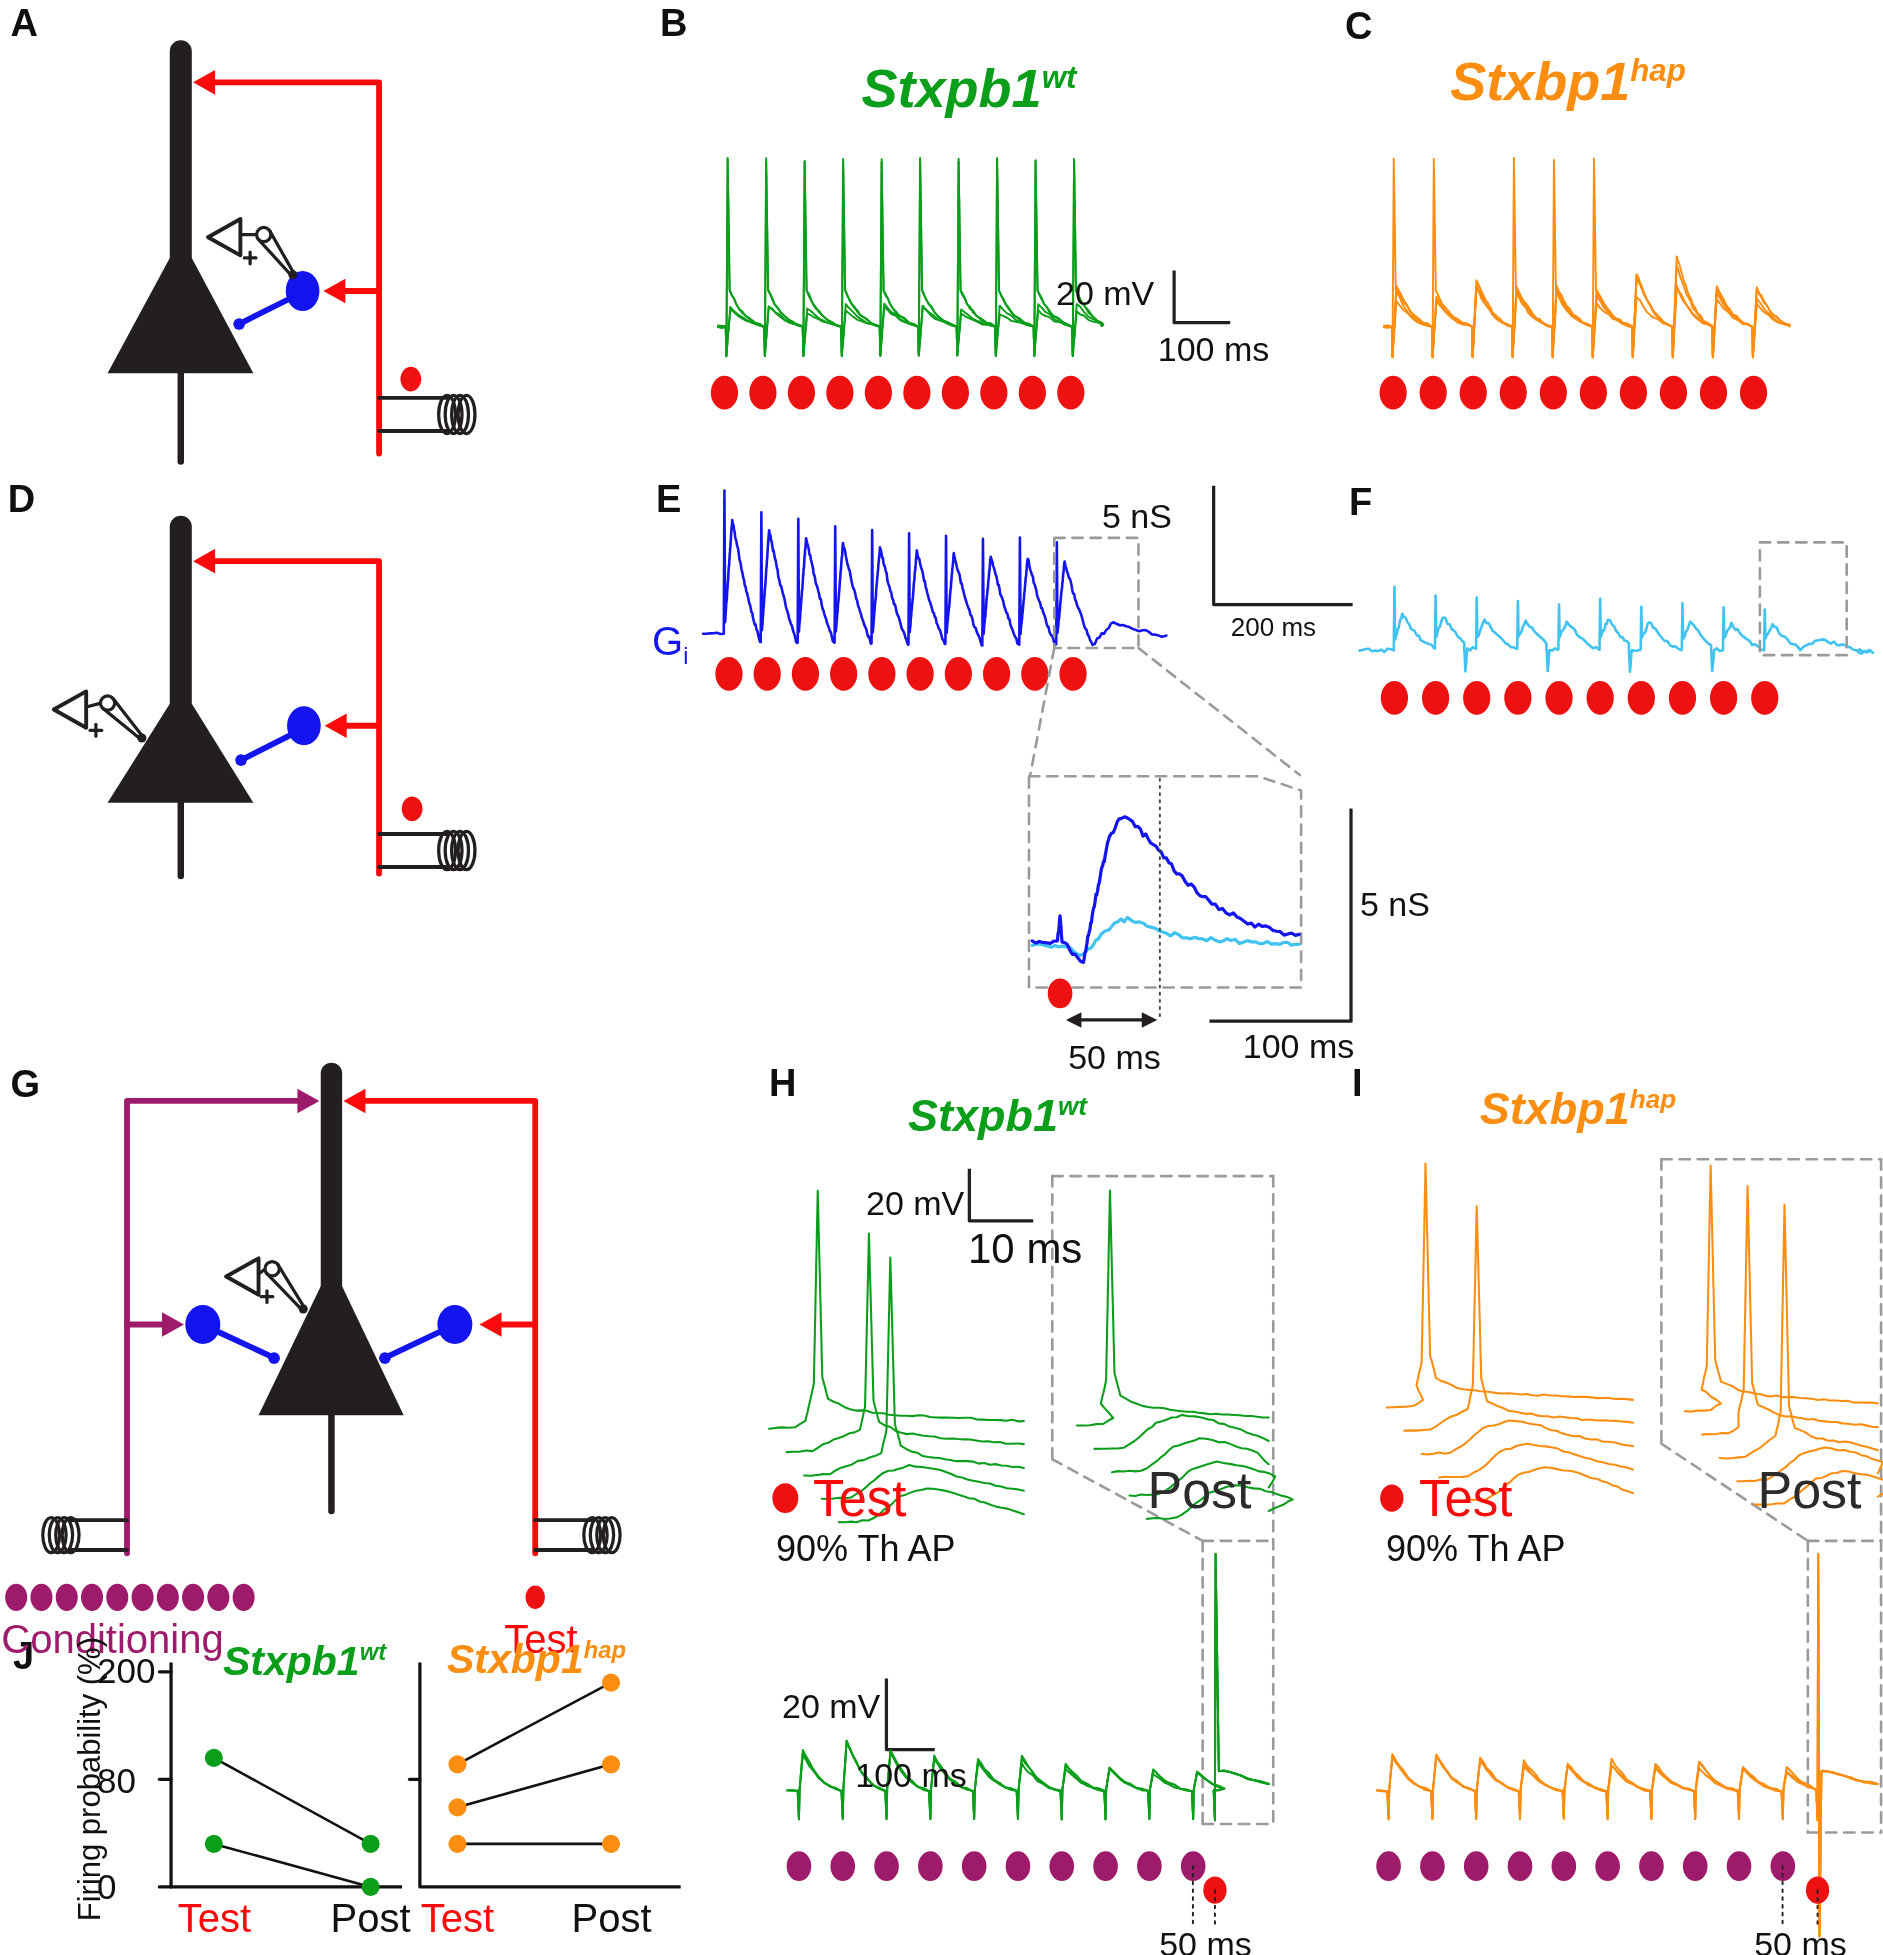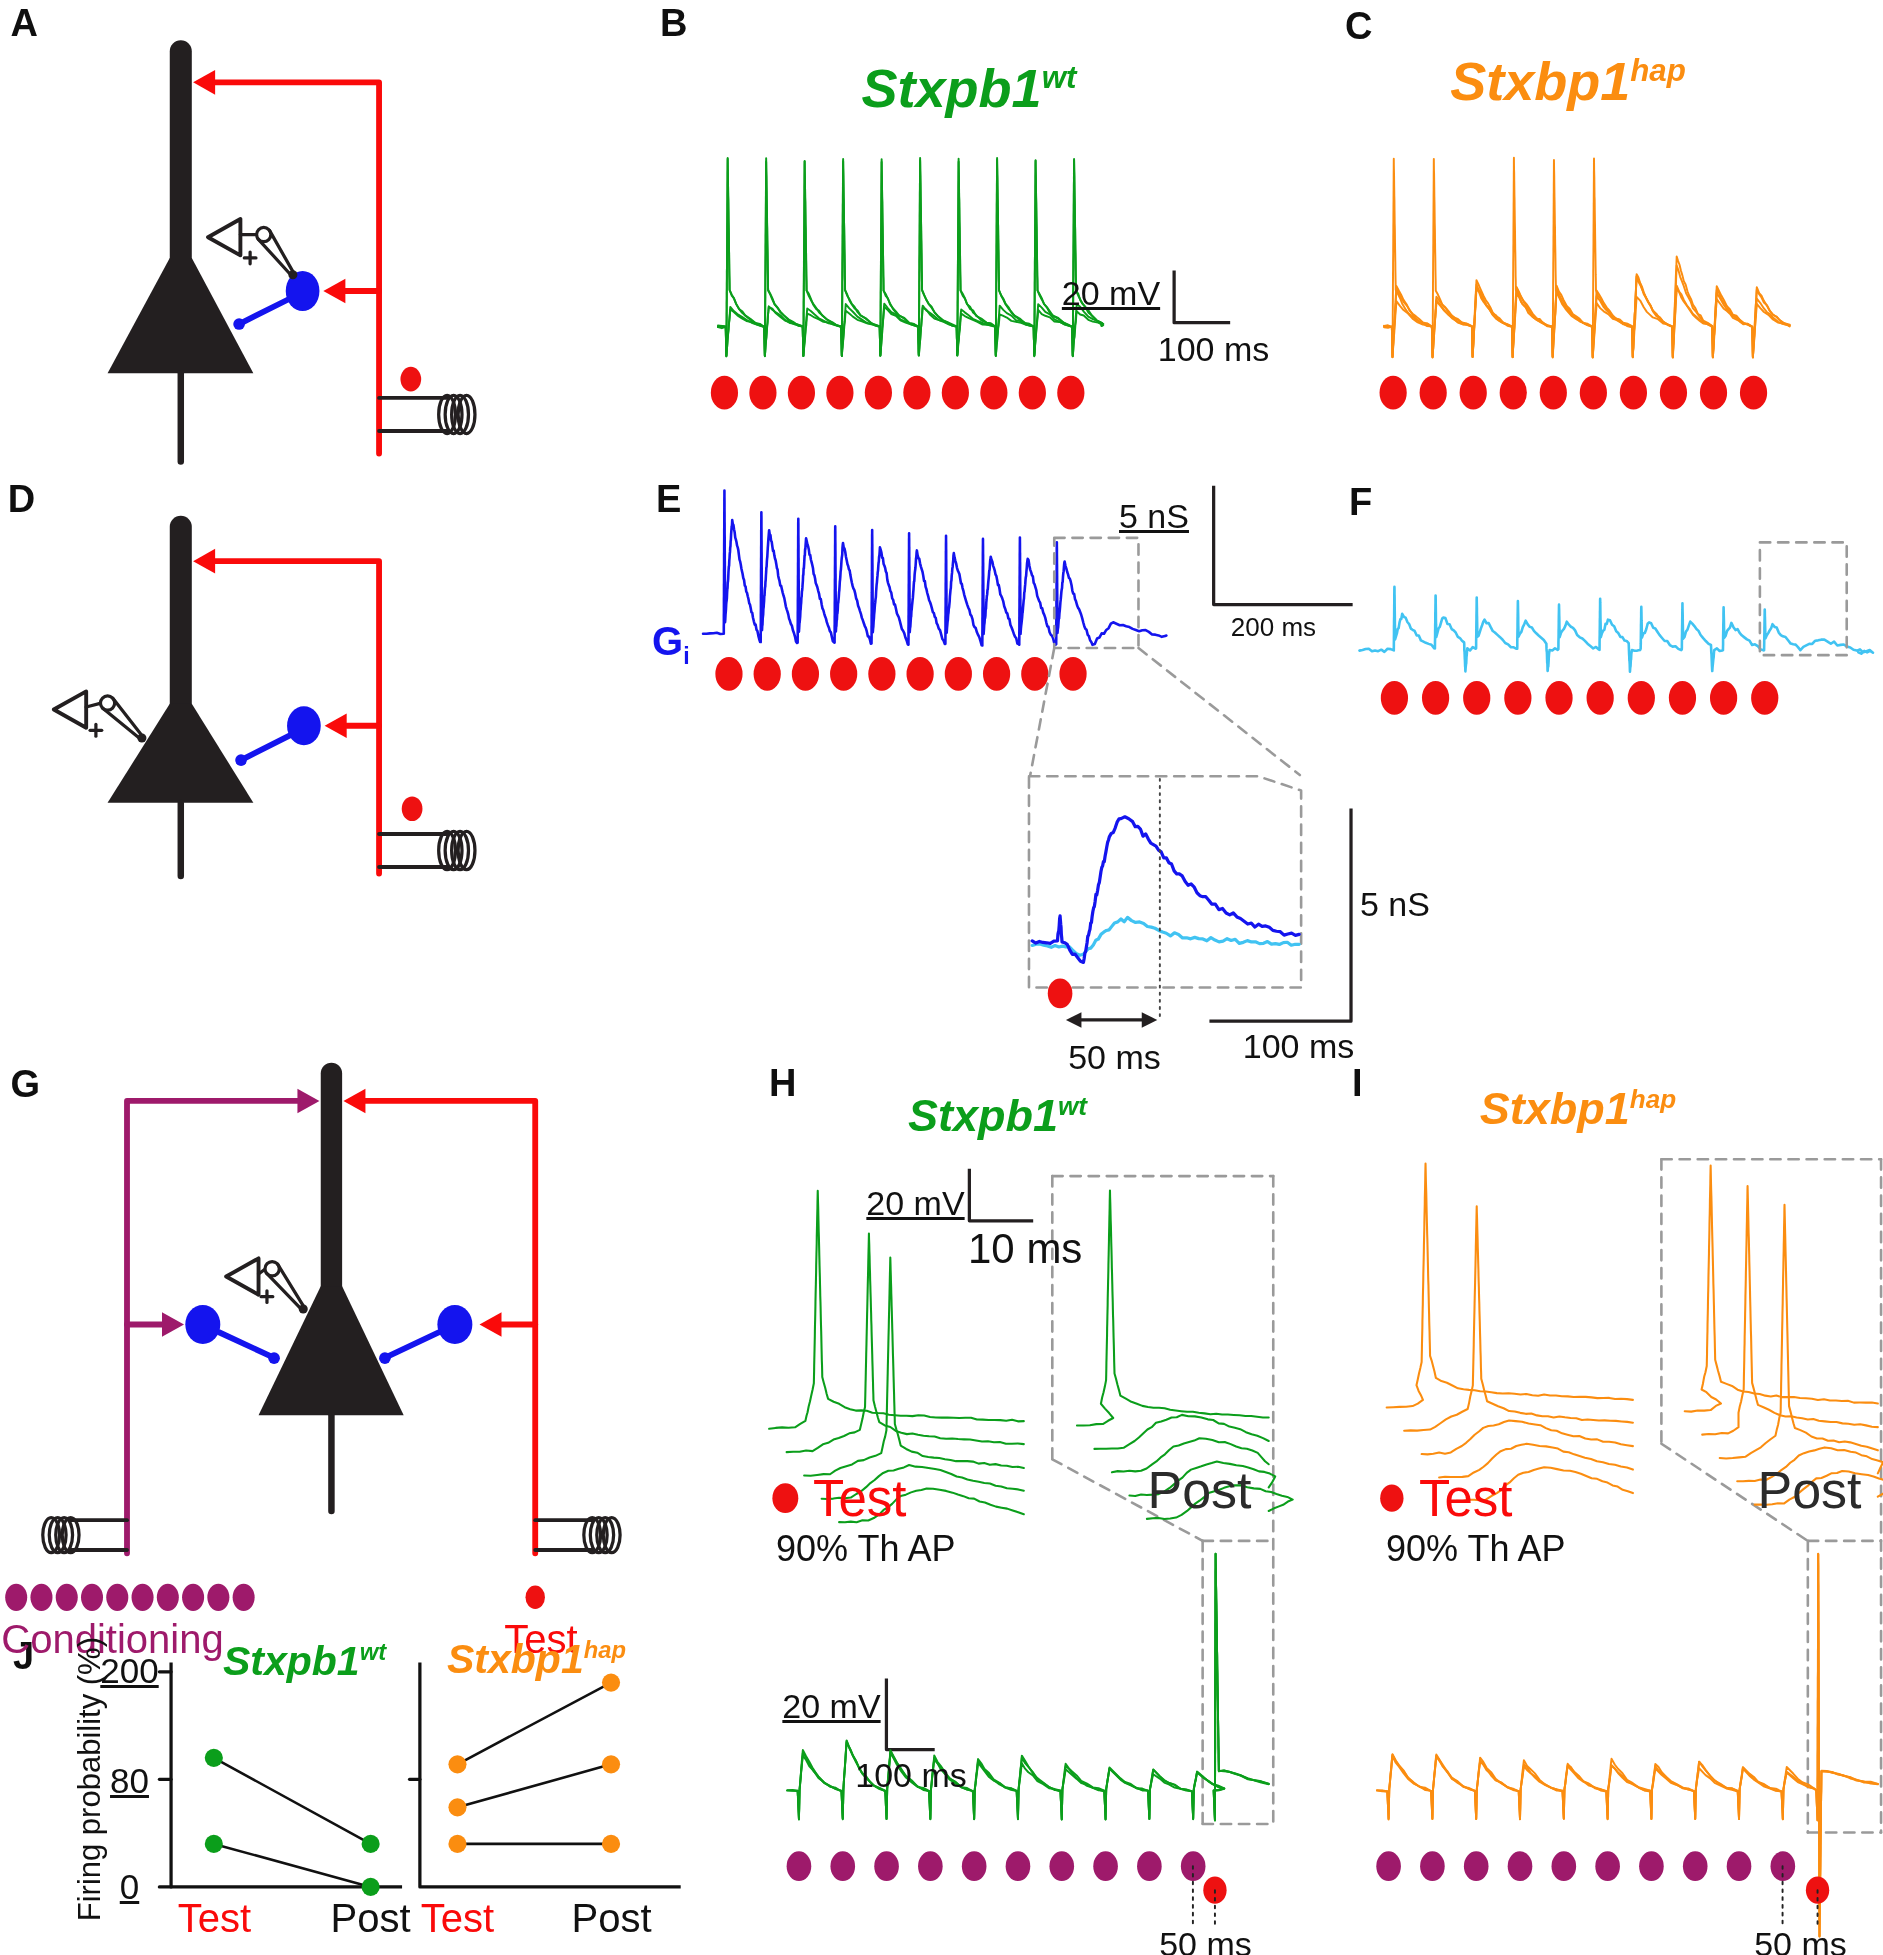--- a/index.html
+++ b/index.html
@@ -2,21 +2,21 @@
 <html style="font-size:10.4px"><head>
 <meta charset="utf-8">
 <style>
   html,body{margin:0;padding:0;background:#fff;}
   #canvas{position:relative;width:1883px;height:1955px;background:#fff;overflow:hidden;
           font-family:"Liberation Sans",sans-serif;}
   #fig{position:absolute;left:0;top:0;}
   .t{position:absolute;line-height:1.04;white-space:nowrap;color:#111;
      font-family:"Liberation Sans",sans-serif;}
   .ctr{text-align:center;}
-  .rt{text-align:center;text-decoration:underline;}
+  .rt{text-align:left;}
   .pl{font-weight:700;font-size:38px;color:#0f0f0f;}
   .it{font-style:italic;font-weight:600;}
   .sp{font-size:58%;vertical-align:super;font-style:italic;margin-top:36px;}
   .sb{font-size:58%;vertical-align:sub;}
 </style>
 </head>
 <body>
 
 <div id="canvas">
   <svg id="fig" width="1883" height="1955" viewBox="0 0 2906 3017">
@@ -361,21 +361,21 @@
   <div class="t pl" style="left:10.4px;top:1065px;">G</div>
   <div class="t pl" style="left:769px;top:1064px;">H</div>
   <div class="t pl" style="left:1352px;top:1064px;">I</div>
   <div class="t pl" style="left:13px;top:1637px;">J</div>
 
   <div class="t it ctr" style="left: 823px; top: 60px; width: 292px; font-size: 54px; color: rgb(11, 158, 27);"><span>Stxpb1</span><span class="sp">wt</span></div>
   <div class="t it ctr" style="left: 1419px; top: 53px; width: 298px; font-size: 54px; color: rgb(251, 141, 16);"><span>Stxbp1</span><span class="sp">hap</span></div>
   <div class="t it ctr" style="left: 855px; top: 1093px; width: 285px; font-size: 45px; color: rgb(11, 158, 27);"><span>Stxpb1</span><span class="sp">wt</span></div>
   <div class="t it ctr" style="left: 1432px; top: 1086px; width: 292px; font-size: 45px; color: rgb(251, 141, 16);"><span>Stxbp1</span><span class="sp">hap</span></div>
 
-  <div class="t" style="left: 652px; top: 621px; font-size: 40px; font-weight: 700; color: rgb(20, 20, 238);"><span>G</span><span class="sb">i</span></div>
+  <div class="t" style="left: 652px; top: 621px; font-size: 40px; font-weight: 400; color: rgb(20, 20, 238);"><span>G</span><span class="sb">i</span></div>
 
   <div class="t rt" style="left:1056px;top:276px;width:110px;font-size:34px;">20 mV</div>
   <div class="t ctr" style="left:1139px;top:332px;width:149px;font-size:34px;">100 ms</div>
   <div class="t rt" style="left:1102px;top:499px;width:104px;font-size:34px;">5 nS</div>
   <div class="t ctr" style="left:1199px;top:614px;width:149px;font-size:26px;">200 ms</div>
   <div class="t" style="left:1360px;top:887px;font-size:34px;">5 nS</div>
   <div class="t ctr" style="left:1224px;top:1029px;width:149px;font-size:34px;">100 ms</div>
   <div class="t ctr" style="left:1056px;top:1040px;width:117px;font-size:34px;">50 ms</div>
   <div class="t rt" style="left:866px;top:1186px;width:99px;font-size:34px;">20 mV</div>
   <div class="t ctr" style="left:968px;top:1227px;width:110px;font-size:42px;">10 ms</div>

